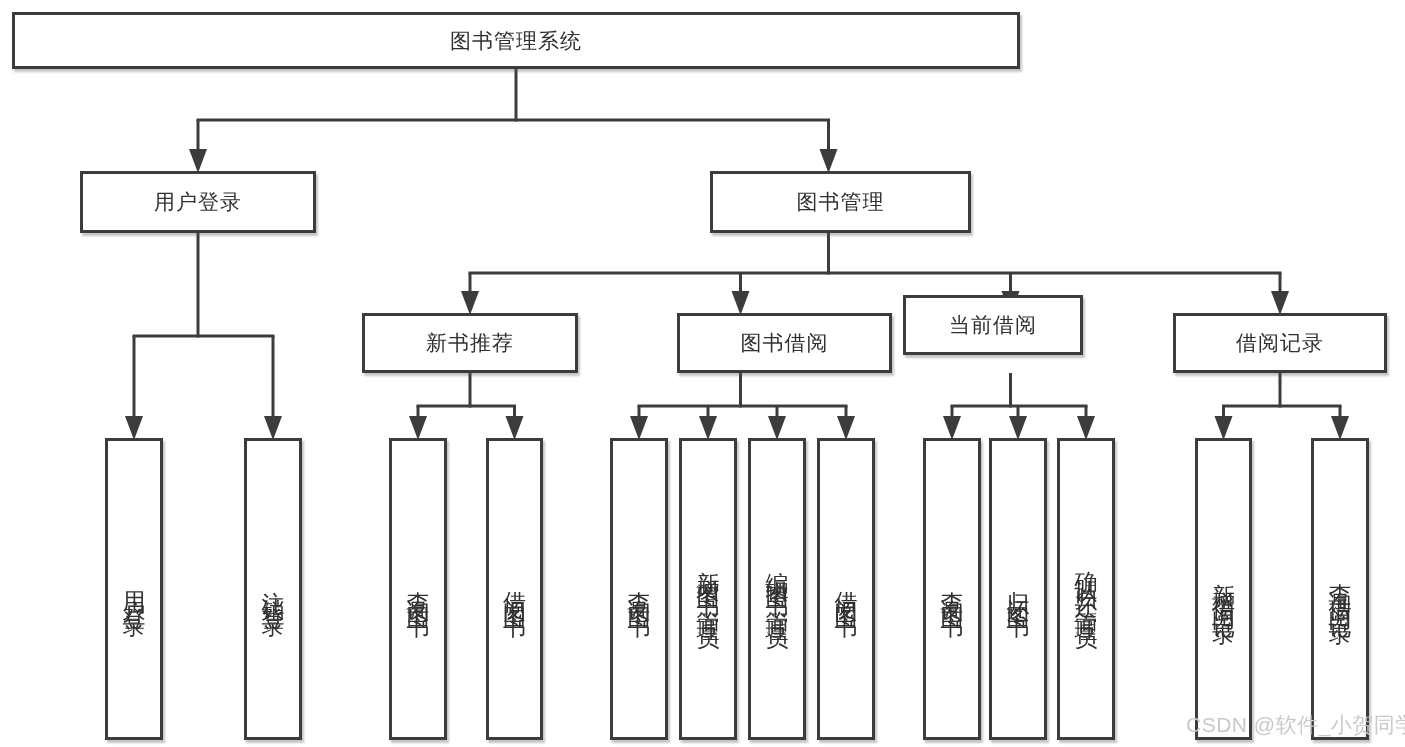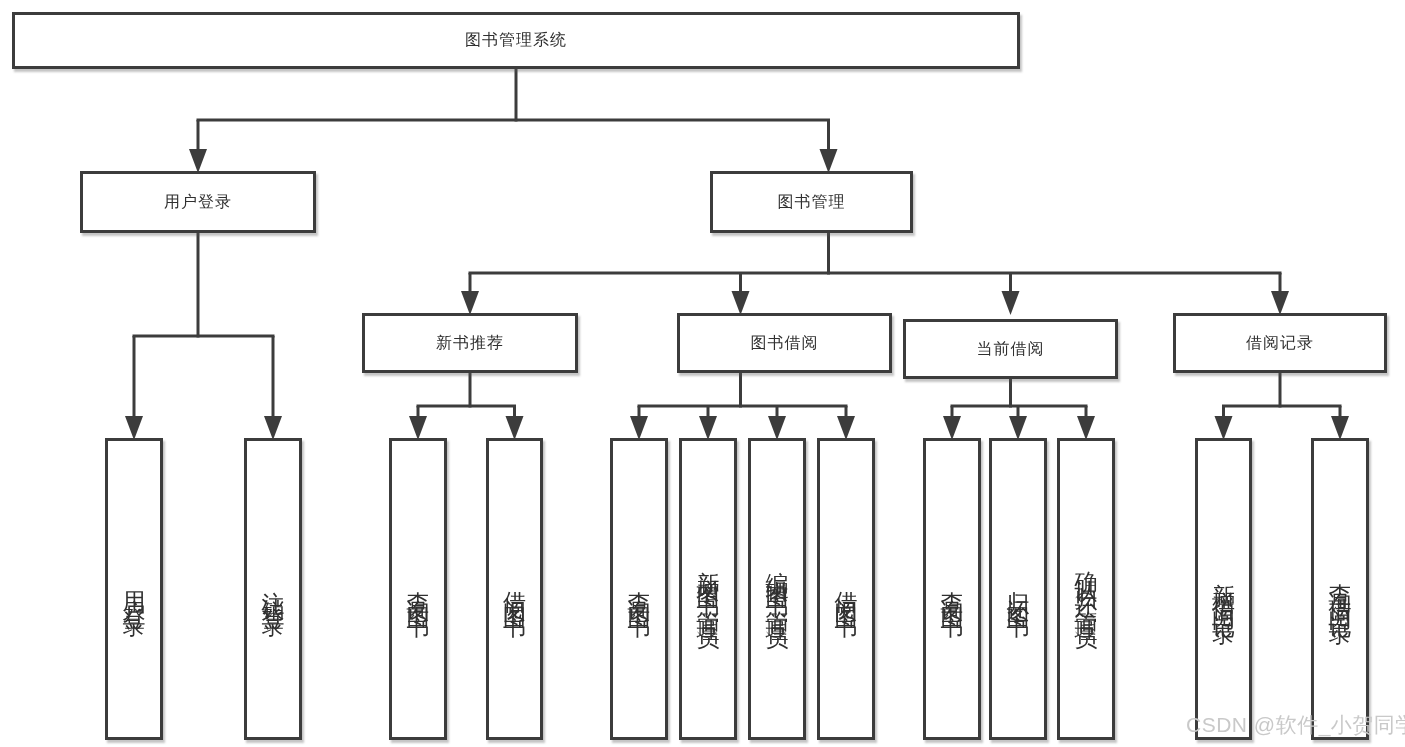--- a/index.html
+++ b/index.html
@@ -29,21 +29,21 @@
     background:var(--box-bg);
     border:3px solid var(--line);
     box-shadow:2px 3px 2px rgba(90,90,90,0.35);
     display:flex;
     align-items:center;
     justify-content:center;
     color:var(--text);
     z-index:2;
   }
   .hnode .node-label{
-    font-size:16px;
+    font-size:21px;
     letter-spacing:1px;
     white-space:nowrap;
   }
   .vnode .node-label{
     writing-mode:vertical-rl;
     text-orientation:mixed;
     font-size:23px;
     letter-spacing:8px;
     line-height:1;
     white-space:nowrap;
@@ -117,30 +117,30 @@
       <line x1="1340" y1="406" x2="1340" y2="416" stroke="#3c3c3c" stroke-width="3"></line>
       <polygon points="1340,440 1331,416 1349,416" fill="#3c3c3c"></polygon>
     </svg>
   <div id="watermark">CSDN @软件_小贺同学</div>
 <div class="node hnode" style="left: 12px; top: 12px; width: 1008px; height: 57px;">
       <span class="node-label">图书管理系统</span>
     </div>
     <div class="node hnode" style="left: 80px; top: 171px; width: 236px; height: 62px;">
       <span class="node-label">用户登录</span>
     </div>
-    <div class="node hnode" style="left: 710px; top: 171px; width: 203px; height: 62px;">
+    <div class="node hnode" style="left: 710px; top: 171px; width: 261px; height: 62px;">
       <span class="node-label">图书管理</span>
     </div>
     <div class="node hnode" style="left: 362px; top: 313px; width: 216px; height: 60px;">
       <span class="node-label">新书推荐</span>
     </div>
     <div class="node hnode" style="left: 633px; top: 313px; width: 215px; height: 60px; margin-left: 44px;">
       <span class="node-label">图书借阅</span>
     </div>
-    <div class="node hnode" style="left: 903px; top: 319px; width: 215px; height: 60px; font-family: Liberation Serif, serif;">
+    <div class="node hnode" style="left: 903px; top: 295px; width: 180px; height: 60px; font-family: Liberation Serif, serif;">
       <span class="node-label">当前借阅</span>
     </div>
     <div class="node hnode" style="left: 1173px; top: 313px; width: 214px; height: 60px;">
       <span class="node-label">借阅记录</span>
     </div>
     <div class="node vnode" style="left: 105px; top: 438px; width: 58px; height: 302px;">
       <span class="node-label">用户登录</span>
     </div>
     <div class="node vnode" style="left: 244px; top: 438px; width: 58px; height: 302px;">
       <span class="node-label">注销登录</span>

